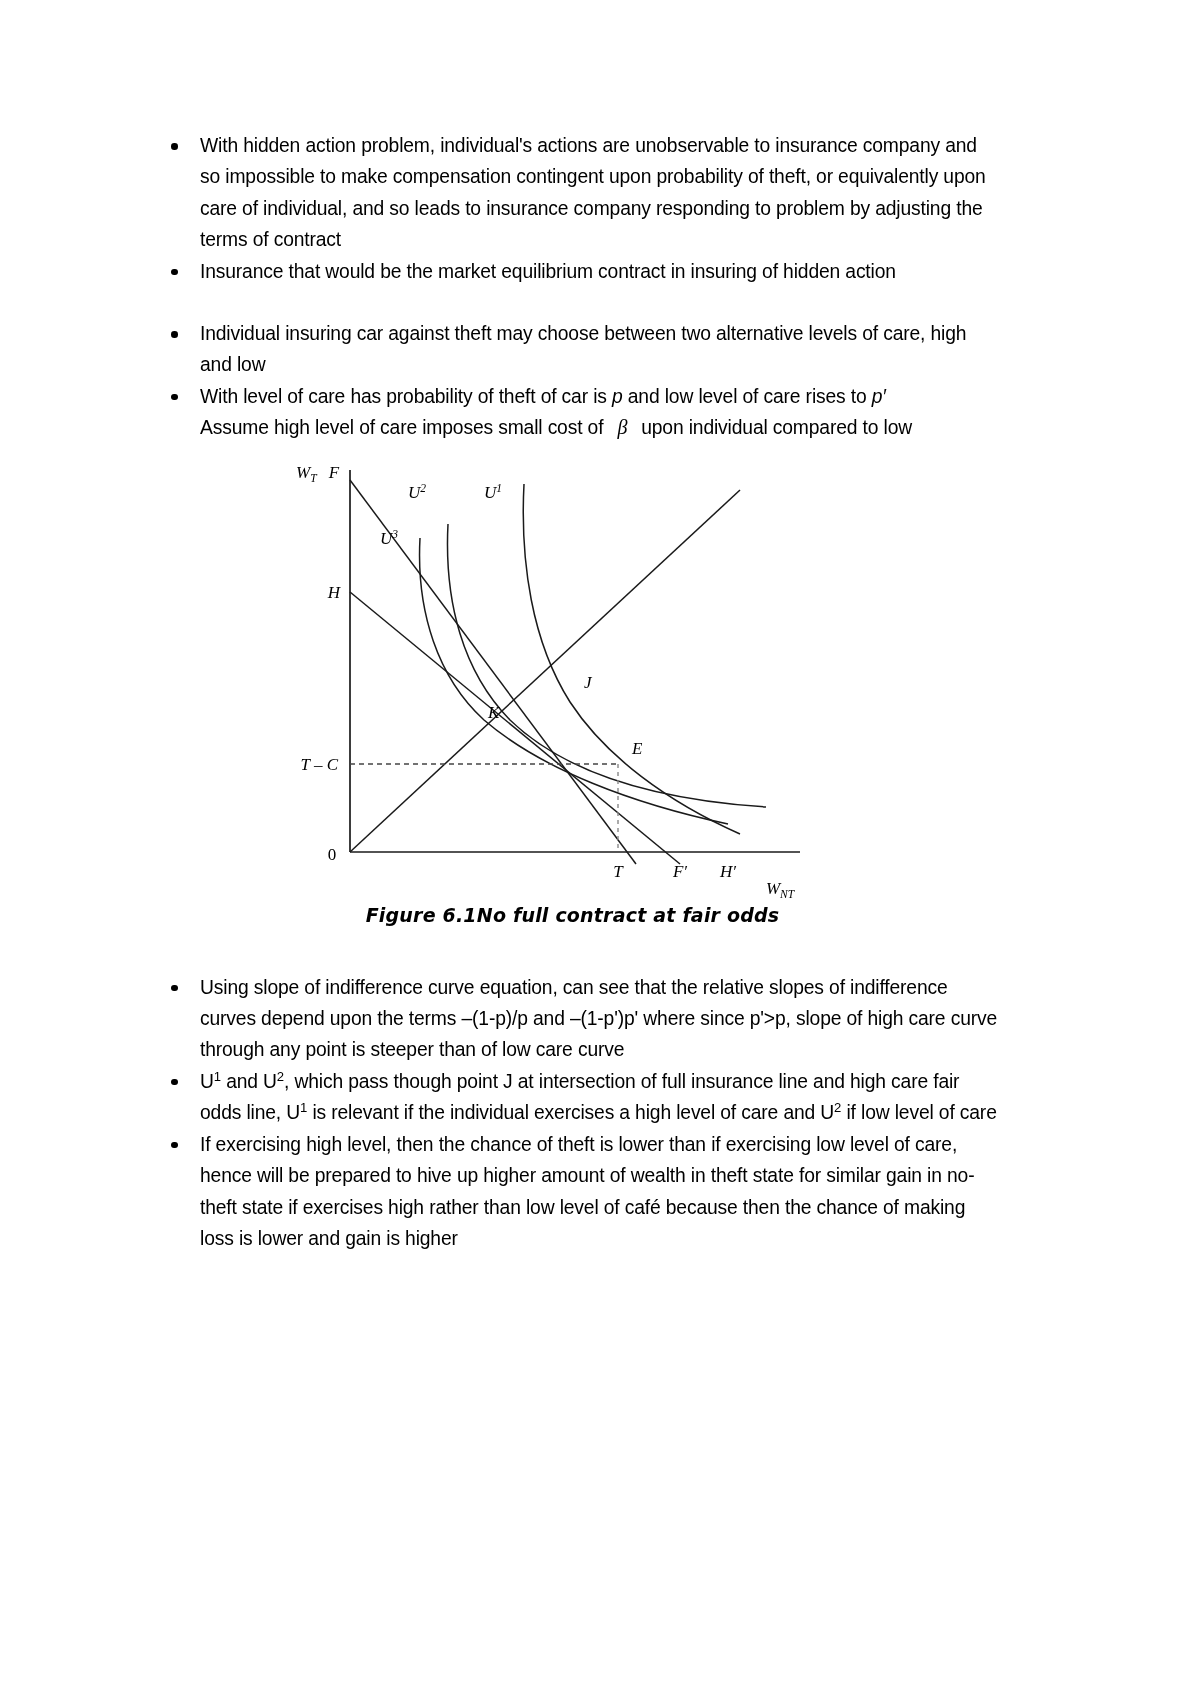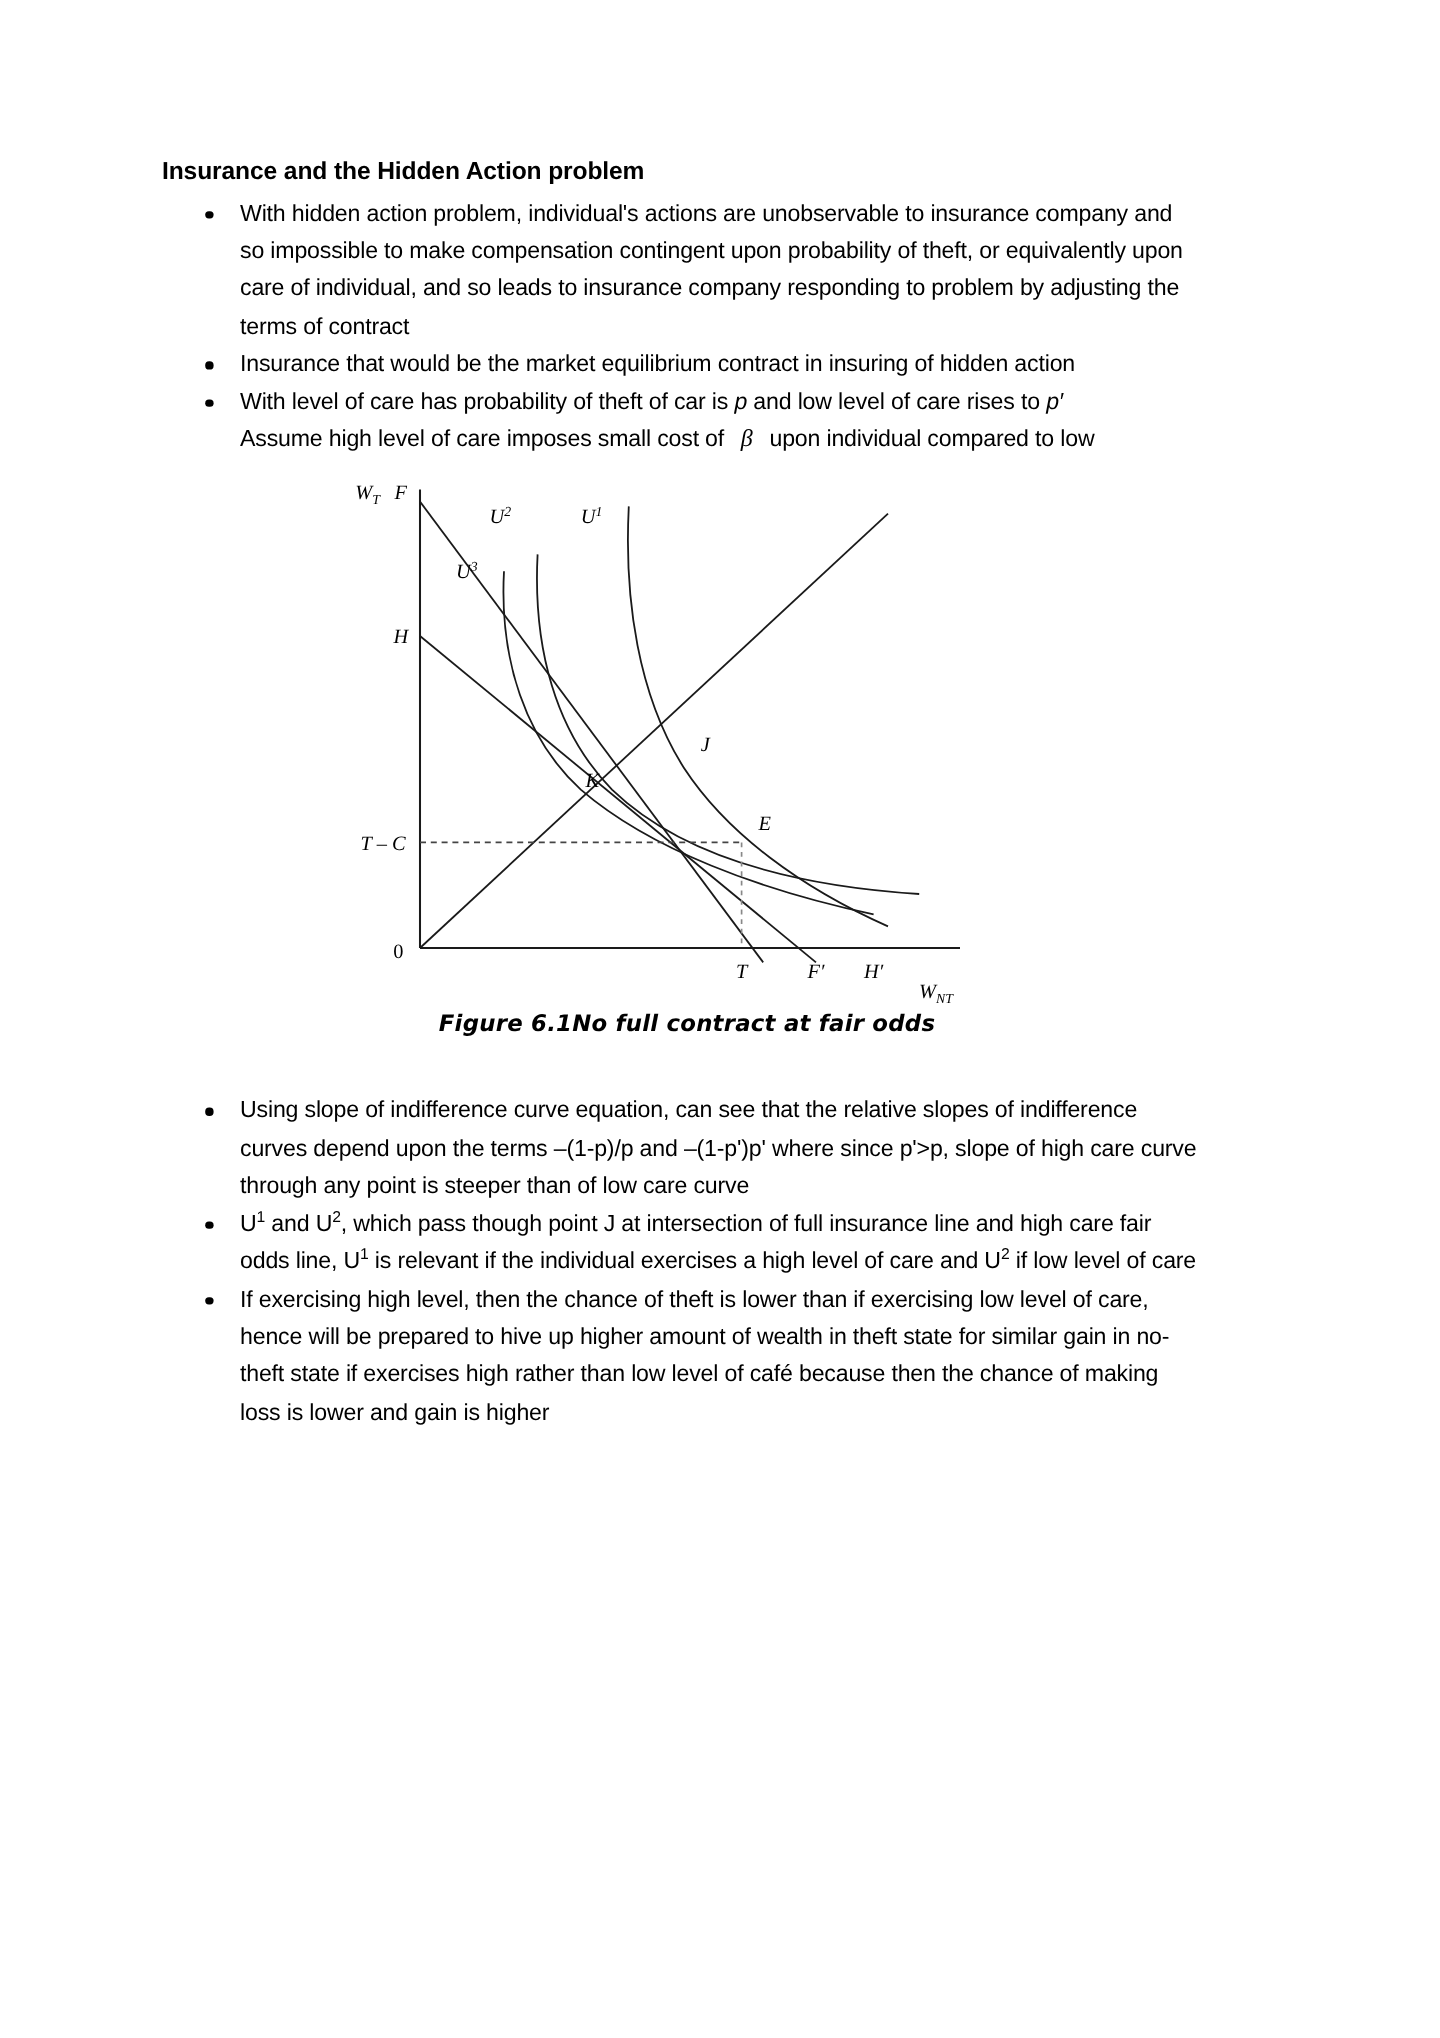--- a/index.html
+++ b/index.html
@@ -86,25 +86,25 @@
   }
   .fig-caption .cap-num { }
 
   .tail-bullets { margin-top: 22px; }
 </style>
 </head>
 <body>
 
 <div class="page">
 
-  <h1 class="doc-title">Insurance and the Hidden Action problem</h1>
 
   <ul class="bullets">
     <li>With hidden action problem, individual's actions are unobservable to insurance company and so impossible to make compensation contingent upon probability of theft, or equivalently upon care of individual, and so leads to insurance company responding to problem by adjusting the terms of contract</li>
     <li>Insurance that would be the market equilibrium contract in insuring of hidden action</li>
+    <li class="spacer-before">Individual insuring car against theft may choose between two alternative levels of care, high and low</li>
     <li><span>With level of care has probability of theft of car is </span><span class="it">p</span><span> and low level of care rises to </span><span class="it">p′</span><br><span>Assume high level of care imposes small cost of</span><span class="beta">β</span><span>upon individual compared to low</span></li>
   </ul>
 
   <div class="figure-wrap">
     <svg class="figure-svg" width="560" height="470" viewBox="0 0 560 470">
       <g stroke="#1a1a1a" fill="none" stroke-width="1.7">
 
         <line x1="62" y1="18" x2="62" y2="400"></line>
 
         <line x1="62" y1="400" x2="512" y2="400"></line>

